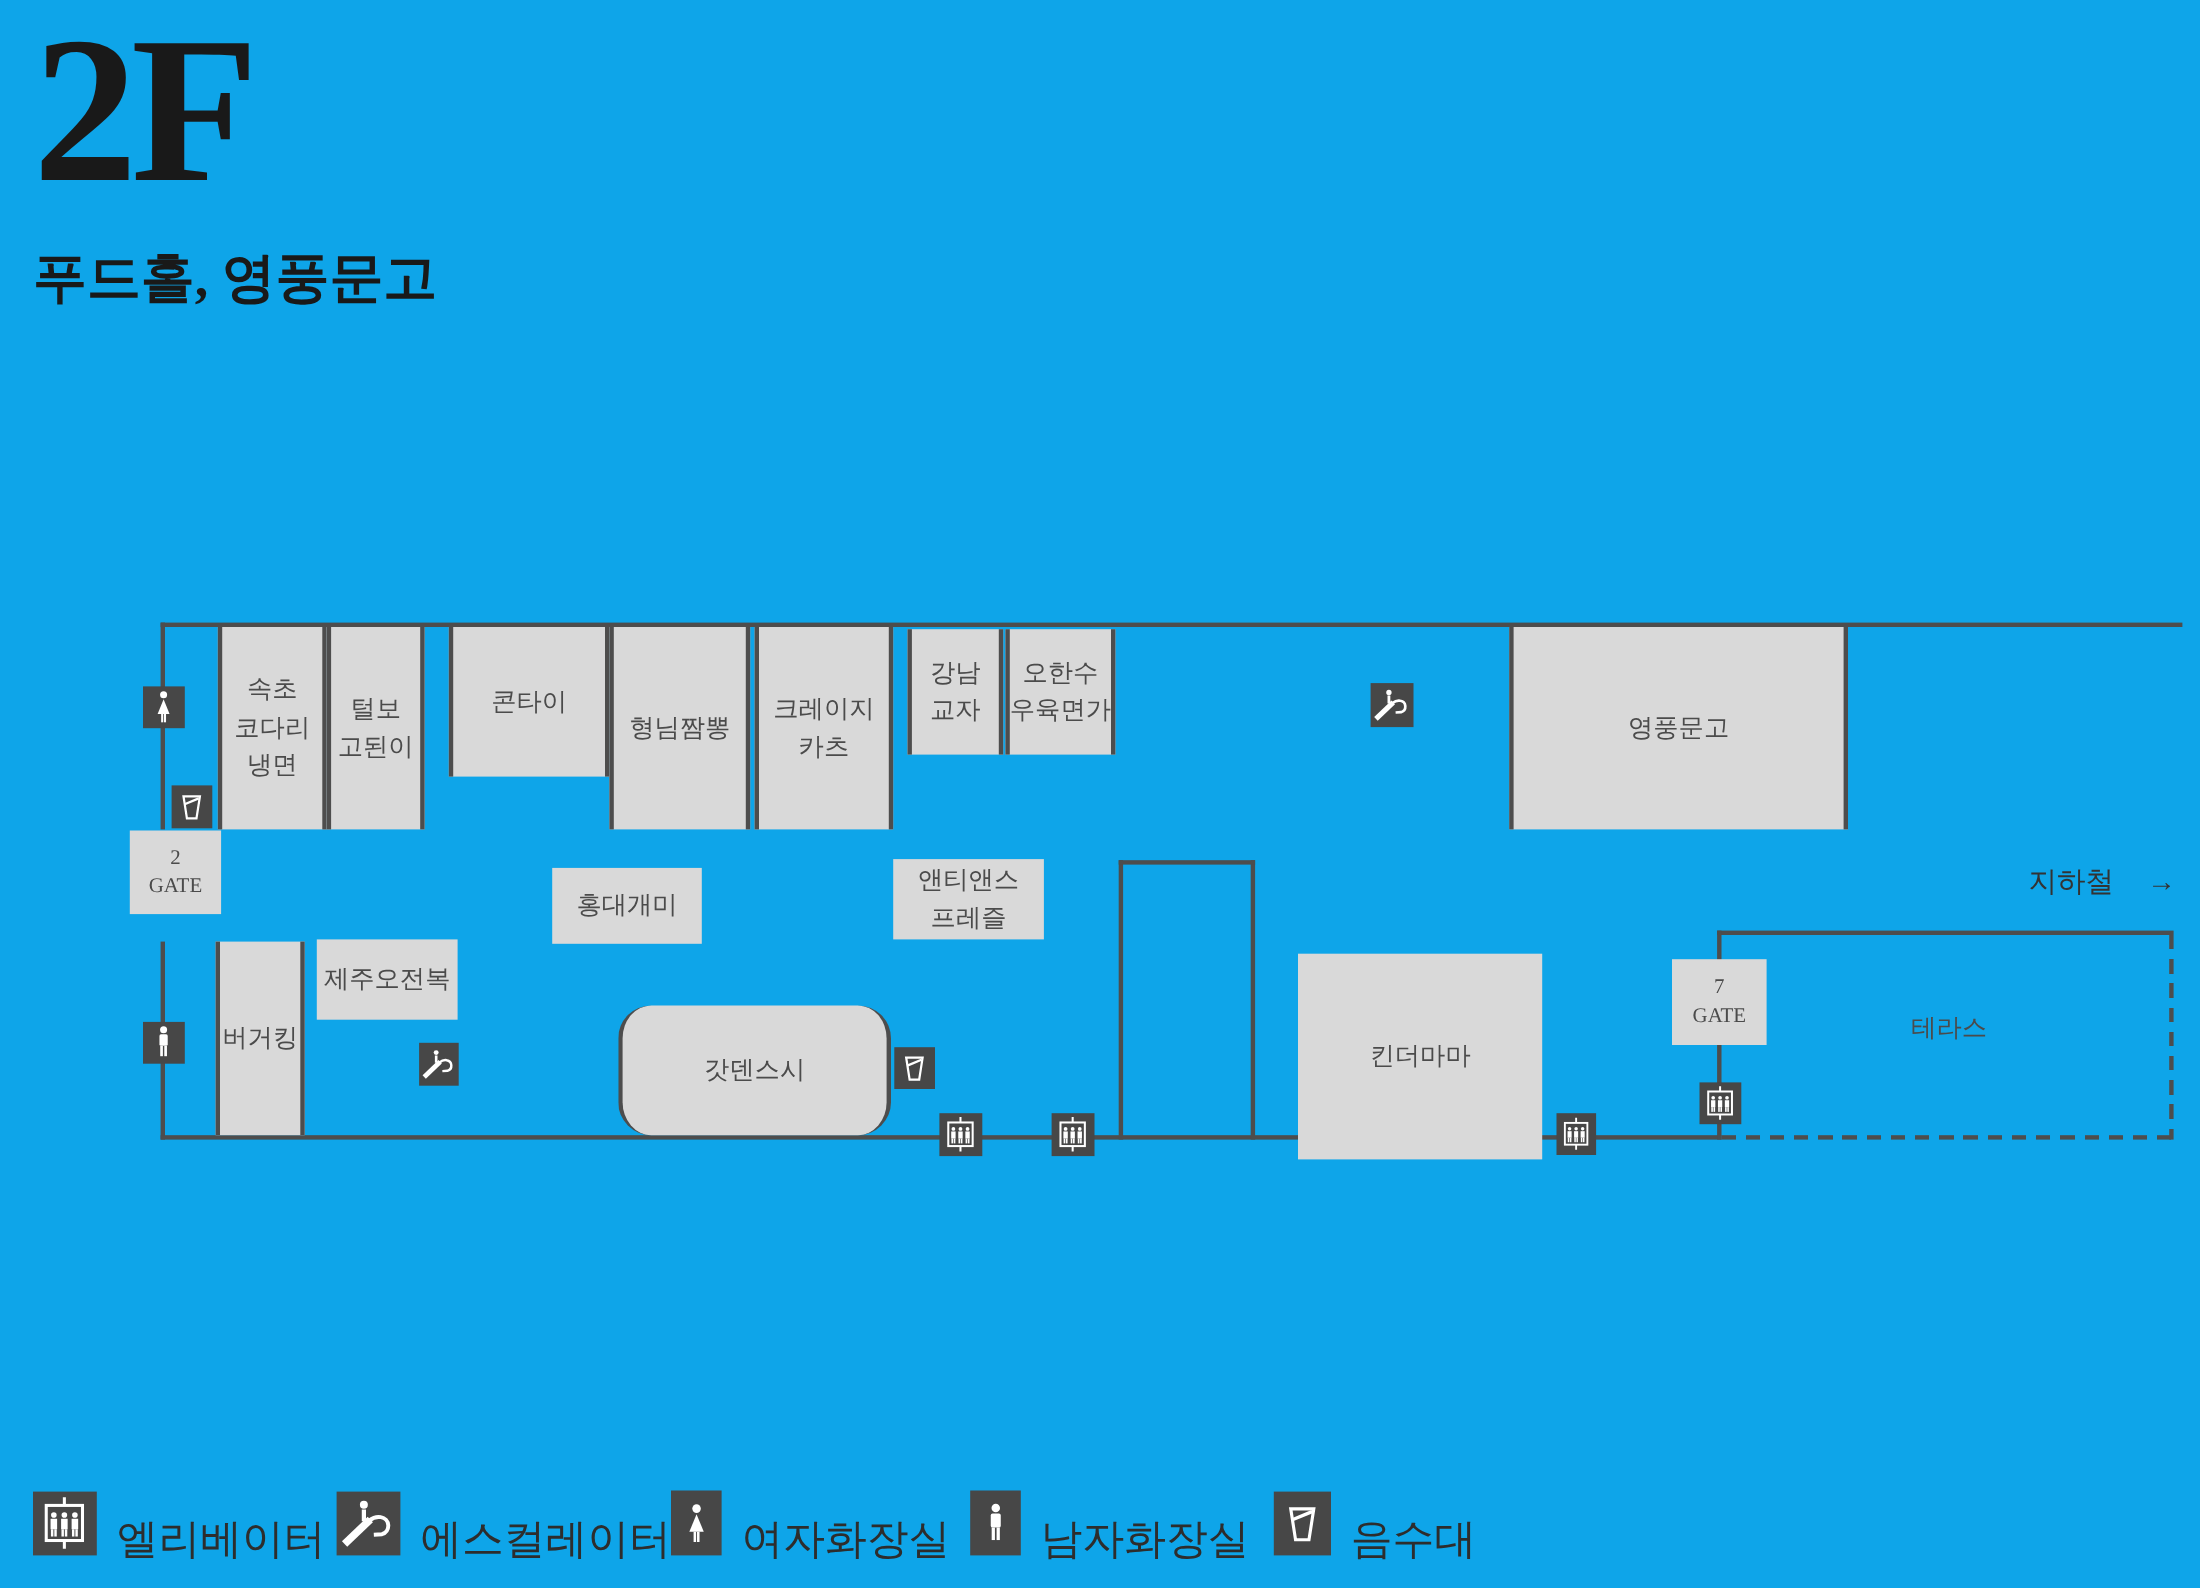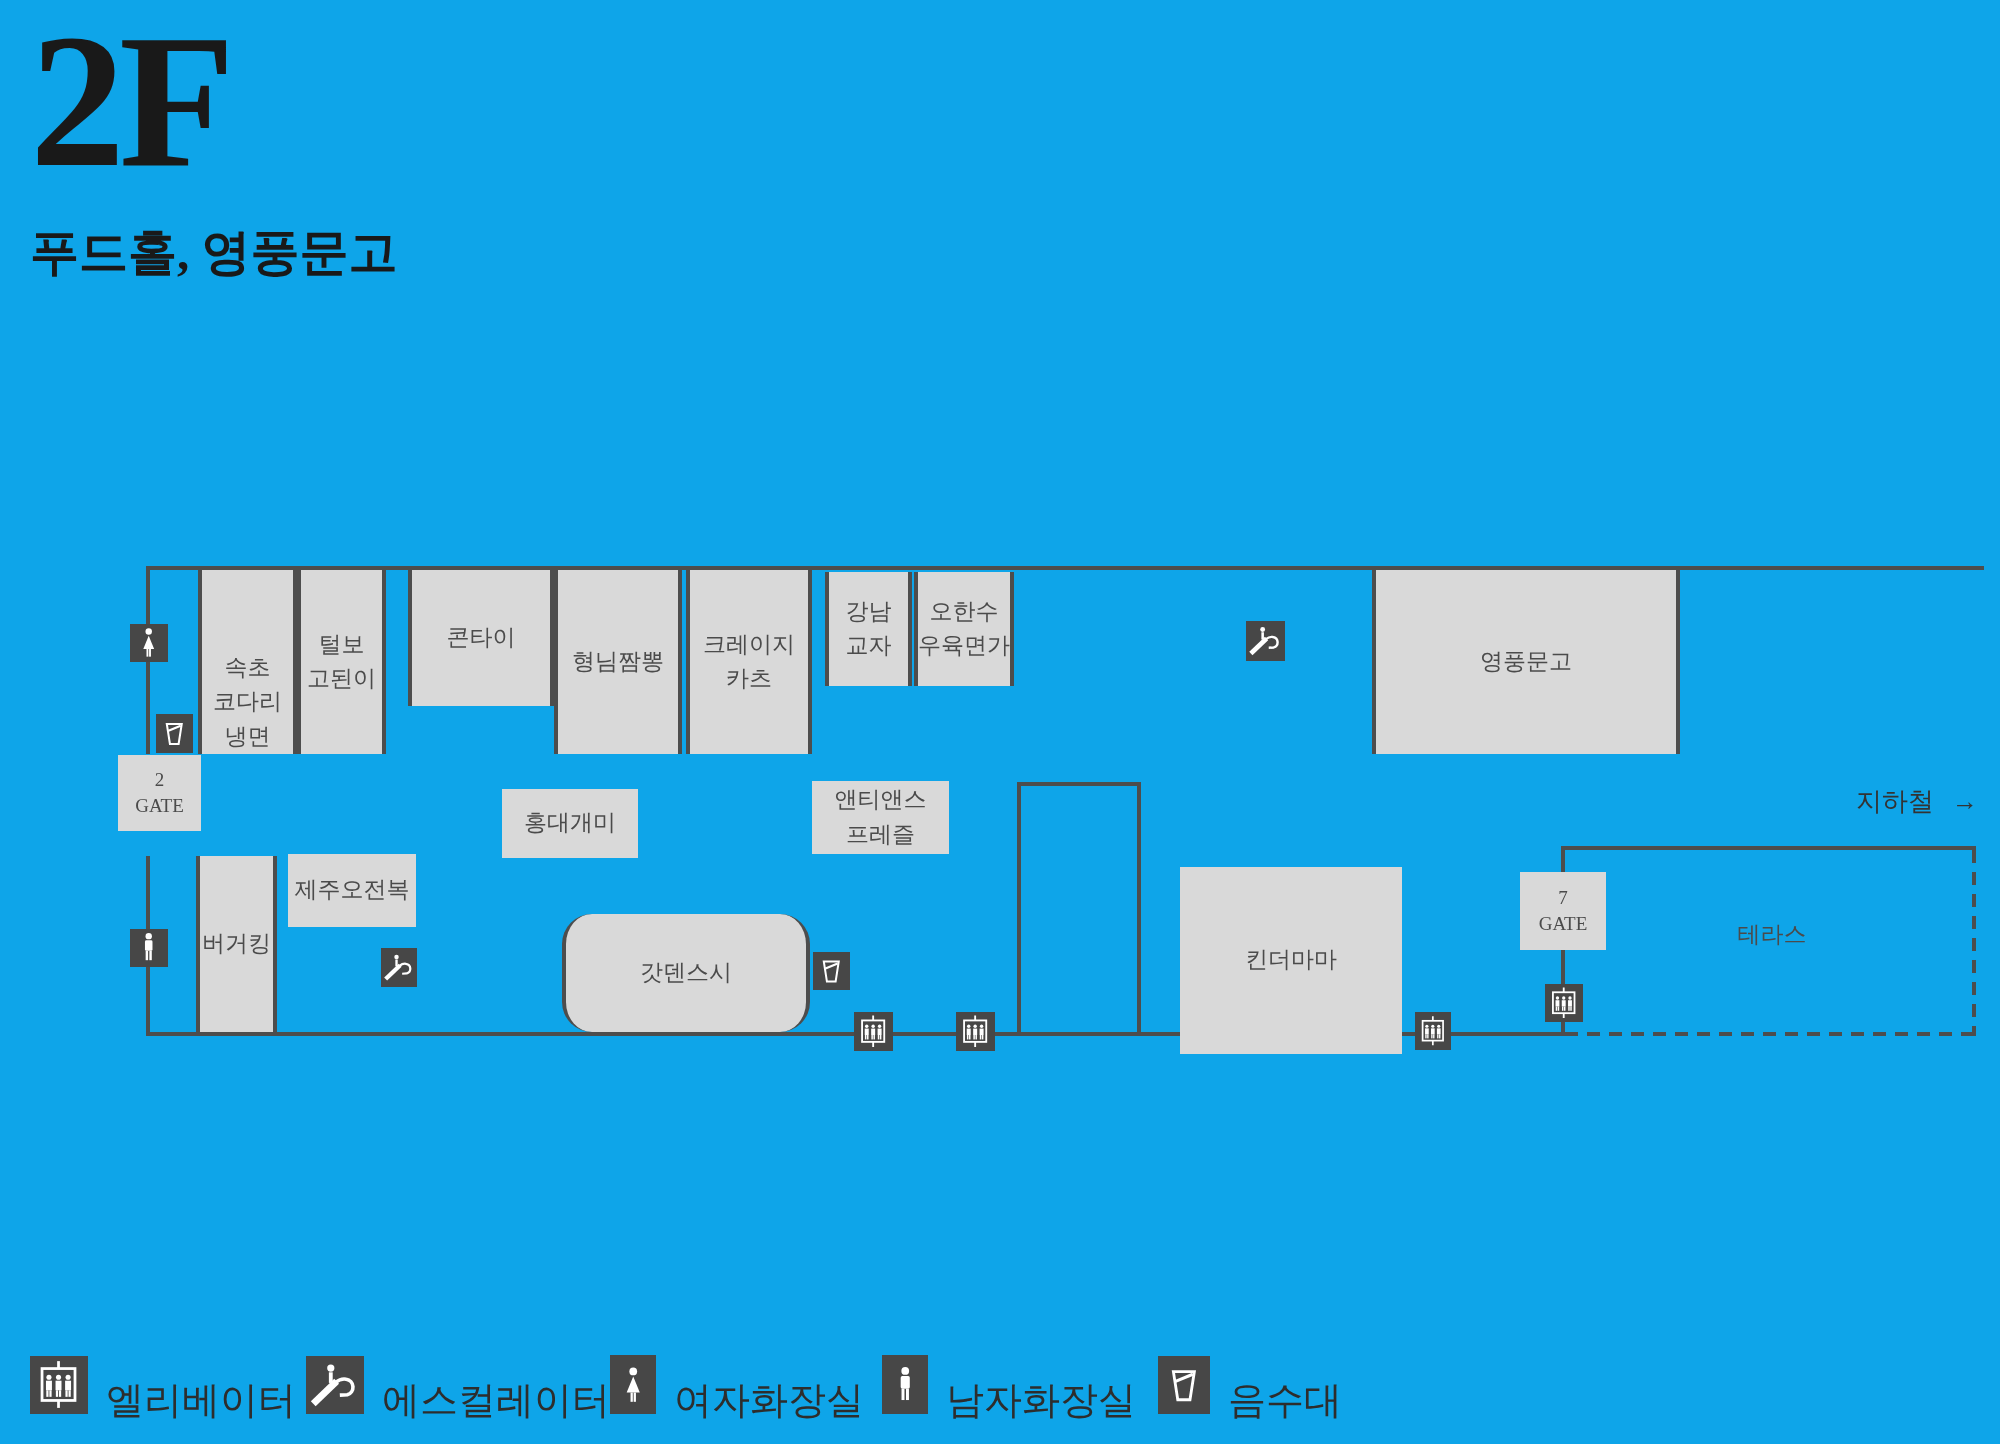--- a/index.html
+++ b/index.html
@@ -21,21 +21,21 @@
 
   
   .box{position:absolute;background:#d9d9d9;display:flex;align-items:center;justify-content:center;
        box-sizing:border-box;}
   .box.edged{border-left:4px solid #4d4d4d;border-right:4px solid #4d4d4d;}
   .box-label{font-size:23px;line-height:1.5;color:#4b4b4b;text-align:center;white-space:pre-line;}
   .gate-label{font-size:19px;line-height:1.35;color:#4b4b4b;text-align:center;white-space:pre-line;}
   .free-label{position:absolute;font-size:23px;color:#4b4b4b;transform:translate(-50%,-50%);}
 
   
-  .subway{position:absolute;top:784px;right:22px;display:flex;align-items:center;gap:18px;
+  .subway{position:absolute;top:784px;right:22px;display:flex;align-items:center;gap:30px;
           font-size:26px;color:#333;}
 
   
   .micon{position:absolute;background:#474747;display:flex;align-items:center;justify-content:center;}
   .micon svg{width:88%;height:88%;display:block;}
 
   
   .legend-label{position:absolute;top:1378px;font-size:38px;font-weight:500;color:#2d2d2d;line-height:1.2;}
   .licon{position:absolute;background:#474747;display:flex;align-items:center;justify-content:center;}
   .licon svg{width:88%;height:88%;display:block;}
@@ -103,21 +103,21 @@
   <div class="wall" style="left:146px;top:856px;width:4px;height:180px;"></div>
   <div class="wall" style="left:146px;top:1032px;width:1419px;height:4px;"></div>
   <div class="wall" style="left:1017px;top:782px;width:4px;height:254px;"></div>
   <div class="wall" style="left:1137px;top:782px;width:4px;height:254px;"></div>
   <div class="wall" style="left:1017px;top:782px;width:124px;height:4px;"></div>
   <div class="wall" style="left:1561px;top:846px;width:415px;height:4px;"></div>
   <div class="wall" style="left:1561px;top:846px;width:4px;height:190px;"></div>
   <div class="wall-h-dashed" style="left:1565px;top:1032px;width:411px;"></div>
   <div class="wall-v-dashed" style="left:1972px;top:850px;height:186px;"></div>
 
-  <div class="box edged" style="left:198px;top:570px;width:99px;height:184px;align-items:flex-end;">
+  <div class="box edged" style="left:198px;top:570px;width:99px;height:184px;">
     <span class="box-label">속초
 코다리
 냉면</span>
   </div>
   <div class="box edged" style="left:297px;top:570px;width:89px;height:184px;">
     <span class="box-label">털보
 고된이</span>
   </div>
   <div class="box edged" style="left:408px;top:570px;width:146px;height:136px;">
     <span class="box-label">콘타이</span>

